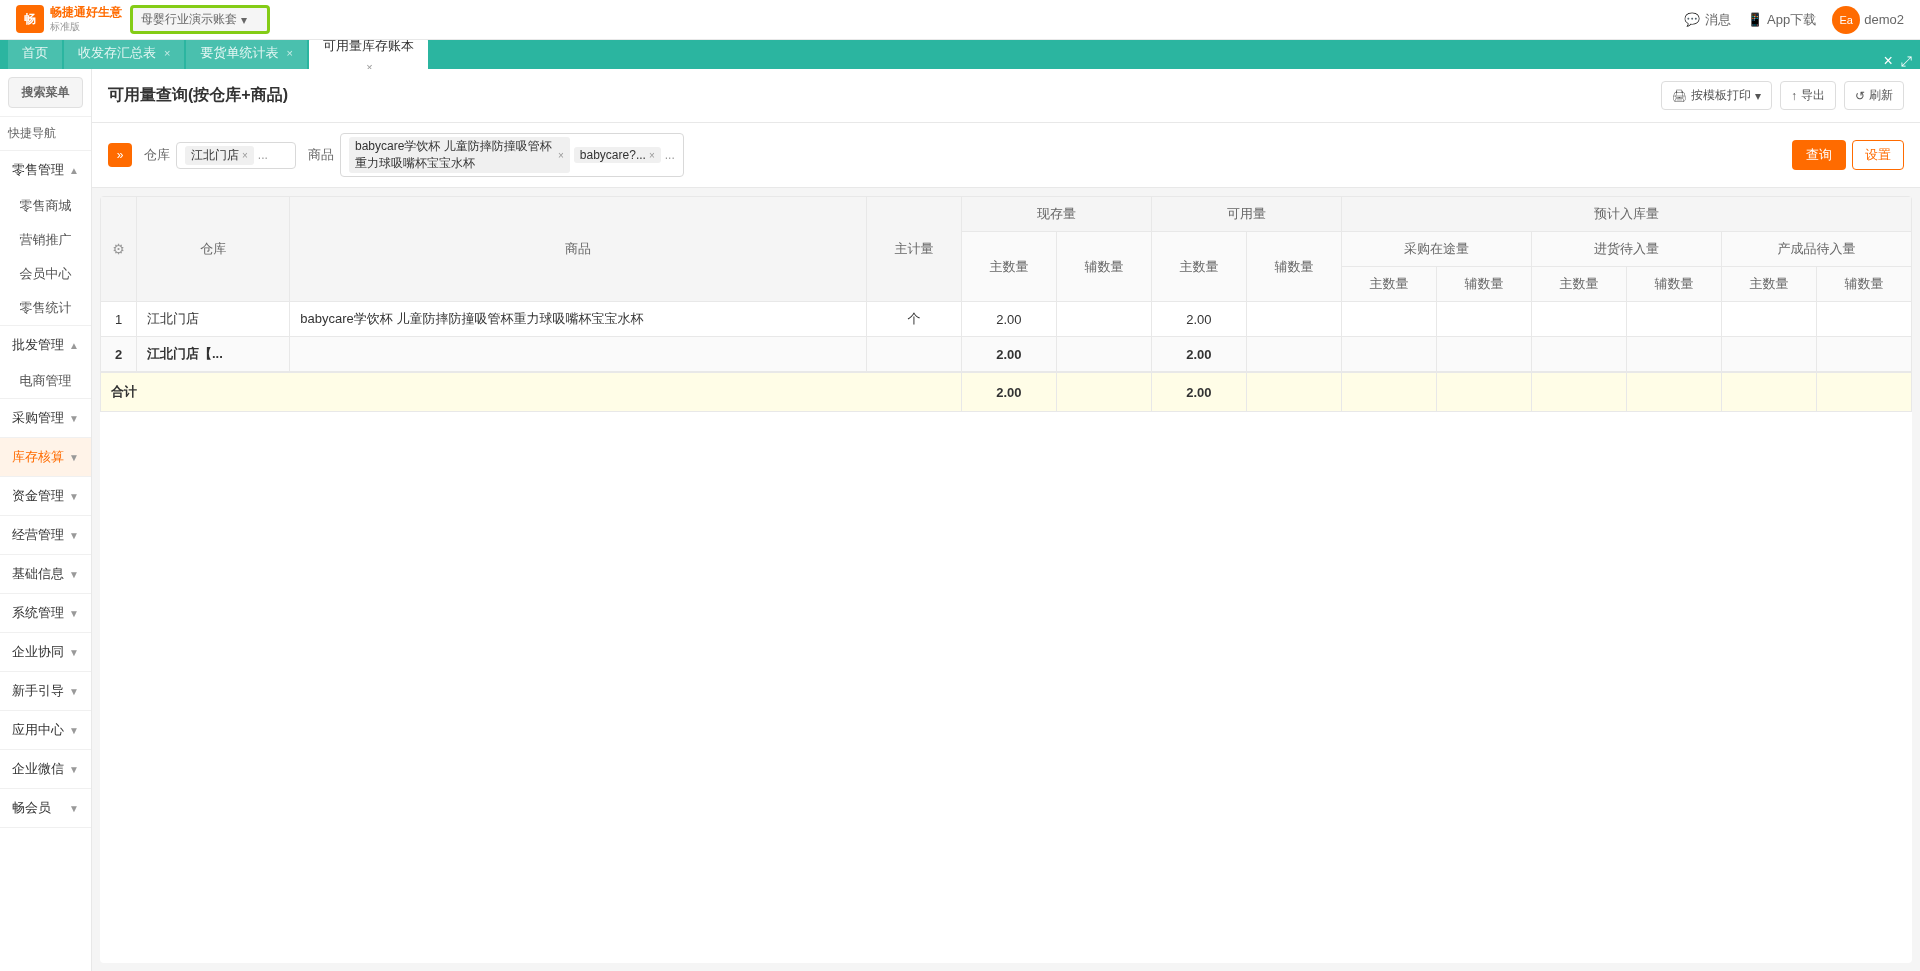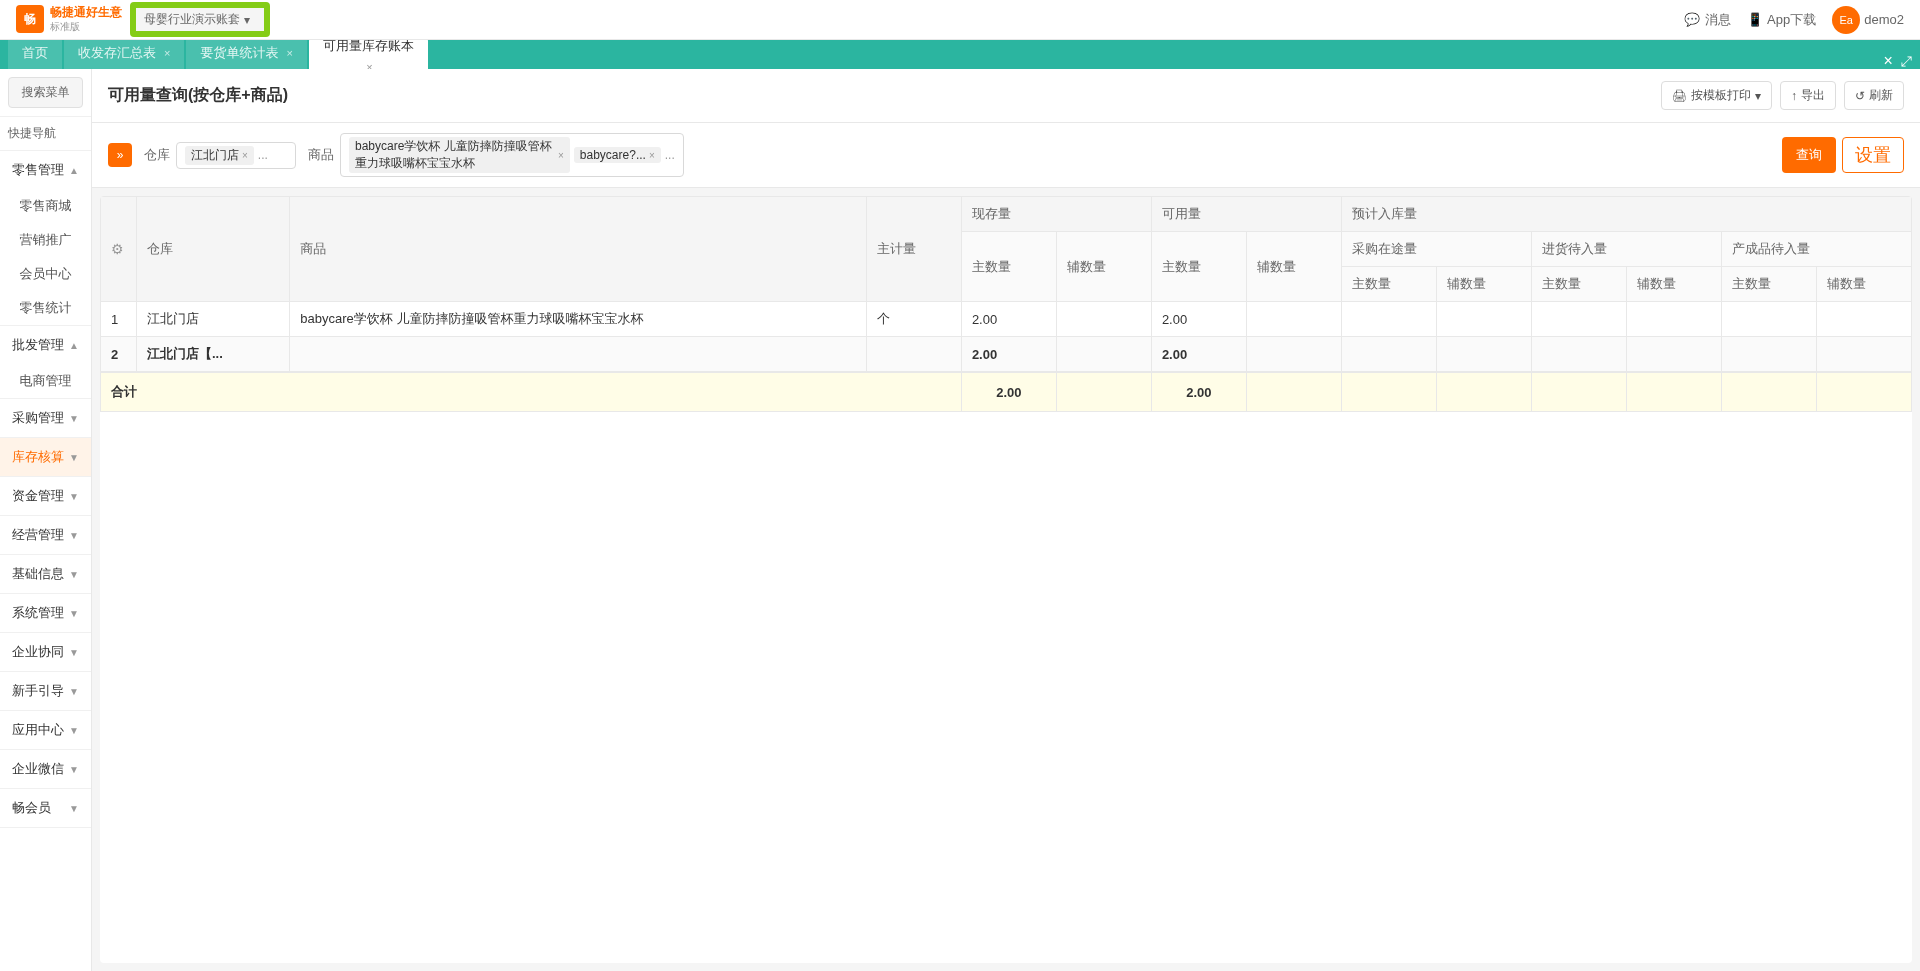--- a/index.html
+++ b/index.html
@@ -5,41 +5,41 @@
     * { box-sizing: border-box; margin: 0; padding: 0; }
     body { font-family: 'Microsoft YaHei', Arial, sans-serif; font-size: 13px; background: #f0f2f5; color: #333; display: flex; flex-direction: column; height: 971px; overflow: hidden; }
 
     
     .top-bar { height: 40px; background: #fff; display: flex; align-items: center; justify-content: space-between; padding: 0 16px; border-bottom: 1px solid #e8e8e8; position: relative; }
     .top-bar-left { display: flex; align-items: center; gap: 8px; }
     .brand-logo { display: flex; align-items: center; gap: 6px; }
     .brand-icon { width: 28px; height: 28px; background: #ff6b00; border-radius: 4px; display: flex; align-items: center; justify-content: center; color: white; font-size: 12px; font-weight: bold; }
     .brand-text { font-size: 12px; color: #ff6b00; font-weight: bold; line-height: 1.2; }
     .brand-sub { font-size: 10px; color: #999; }
-    .industry-selector { display: flex; align-items: center; gap: 4px; background: #f5f5f5; border: 6px solid #84cc16; border-radius: 4px; padding: 3px 8px; cursor: pointer; font-size: 12px; color: #666; min-width: 140px; }
+    .industry-selector { display: flex; align-items: center; gap: 4px; background: #f5f5f5; border: 3px solid #84cc16; border-radius: 4px; padding: 3px 8px; cursor: pointer; font-size: 12px; color: #666; min-width: 140px; }
     .top-bar-right { display: flex; align-items: center; gap: 16px; font-size: 13px; color: #666; }
     .top-bar-right-item { display: flex; align-items: center; gap: 4px; cursor: pointer; }
     .avatar { width: 28px; height: 28px; border-radius: 50%; background: #ff6b00; display: flex; align-items: center; justify-content: center; color: white; font-size: 11px; }
 
     
     .nav-tabs { height: 29px; background: #2bb5a0; display: flex; align-items: flex-end; padding: 0 8px; gap: 2px; }
     .nav-tab { height: 32px; padding: 0 14px; display: flex; align-items: center; gap: 6px; border-radius: 4px 4px 0 0; cursor: pointer; font-size: 13px; color: rgba(255,255,255,0.85); background: rgba(255,255,255,0.15); white-space: nowrap; }
     .nav-tab.active { background: #fff; color: #333; font-weight: 400; flex-direction: column; }
     .nav-tab .close-x { font-size: 11px; color: rgba(255,255,255,0.7); cursor: pointer; margin-left: 2px; }
     .nav-tab.active .close-x { color: #999; }
     .nav-tabs-extra { margin-left: auto; display: flex; align-items: center; gap: 8px; }
     .nav-tab-btn { color: white; cursor: pointer; font-size: 16px; line-height: 1; }
 
     
     .main-layout { display: flex; flex: 1; overflow: hidden; }
 
     
     .sidebar { width: 92px; background: #fff; border-right: 1px solid #e8e8e8; display: flex; flex-direction: column; overflow-y: auto; }
     .sidebar-search { padding: 8px; border-bottom: 1px solid #f0f0f0; }
-    .sidebar-search-btn { width: 100%; padding: 6px; background: #f5f5f5; border: 1px solid #e0e0e0; border-radius: 4px; cursor: pointer; font-size: 12px; color: #666; text-align: center; }
+    .sidebar-search-btn { width: 100%; padding: 6px; background: #f5f5f5; border: 1px solid #e0e0e0; border-radius: 4px; cursor: pointer; font-size: 12px; color: #666; text-align: center; font-weight: bold; }
     .sidebar-nav-btn { padding: 8px; border-bottom: 1px solid #f0f0f0; text-align: left; font-size: 12px; color: #666; cursor: pointer; }
     .sidebar-section { border-bottom: 1px solid #f0f0f0; }
     .sidebar-section-header { display: flex; align-items: center; justify-content: space-between; padding: 10px 12px; font-size: 13px; color: #333; cursor: pointer; font-weight: 500; }
     .sidebar-item { padding: 8px 0; font-size: 13px; color: #555; cursor: pointer; text-align: center; }
     .sidebar-arrow { font-size: 10px; color: #999; }
 
     
     .content { flex: 1; display: flex; flex-direction: column; overflow: hidden; background: #f5f5f5; }
 
     
@@ -52,26 +52,26 @@
     .filter-bar { background: #fff; padding: 10px 16px; display: flex; align-items: center; gap: 12px; border-bottom: 1px solid #e8e8e8; }
     .filter-expand-btn { width: 24px; height: 24px; background: #ff6b00; color: white; border-radius: 4px; display: flex; align-items: center; justify-content: center; cursor: pointer; font-size: 12px; flex-shrink: 0; }
     .filter-group { display: flex; align-items: center; gap: 6px; }
     .filter-label { font-size: 13px; color: #666; white-space: nowrap; }
     .filter-tag-container { display: flex; align-items: center; gap: 4px; border: 1px solid #d9d9d9; border-radius: 4px; padding: 3px 8px; min-width: 120px; background: #fff; }
     .filter-tag { display: flex; align-items: center; gap: 3px; background: #f0f0f0; border-radius: 3px; padding: 1px 6px; font-size: 12px; }
     .filter-tag-close { cursor: pointer; color: #999; font-size: 10px; }
     .filter-more { color: #999; font-size: 12px; cursor: pointer; }
     .filter-actions { margin-left: auto; display: flex; gap: 6px; }
     .btn-query { background: #ff6b00; color: white; border: none; border-radius: 4px; padding: 6px 14px; cursor: pointer; font-size: 13px; }
-    .btn-settings { background: #fff; color: #ff6b00; border: 1px solid #ff6b00; border-radius: 4px; padding: 5px 12px; cursor: pointer; font-size: 18px; }
+    .btn-settings { background: #fff; color: #ff6b00; border: 1px solid #ff6b00; border-radius: 4px; padding: 5px 12px; cursor: pointer; font-size: 13px; }
 
     
     .table-area { flex: 1; overflow: auto; padding: 0; background: #fff; margin: 8px; border-radius: 4px; position: relative; }
     .data-table { width: 100%; border-collapse: collapse; font-size: 13px; }
-    .data-table th, .data-table td { border: 1px solid #e8e8e8; padding: 8px 10px; text-align: left; white-space: nowrap; }
+    .data-table th, .data-table td { border: 1px solid #e8e8e8; padding: 8px 10px; text-align: center; white-space: nowrap; }
     .data-table thead tr th { background: #fafafa; color: #666; font-weight: 500; }
     .data-table thead .group-header th { background: #f5f5f5; }
     .data-table tbody tr:nth-child(odd) { background: #fff; }
     .data-table tbody tr:nth-child(even) { background: #fafafa; }
     .data-table .col-settings { width: 36px; }
     .data-table .text-left { text-align: left; }
     .gear-icon { color: #999; font-size: 14px; }
 
     
     .table-footer { background: #fffde7; border-top: 2px solid #e8e8e8; }

